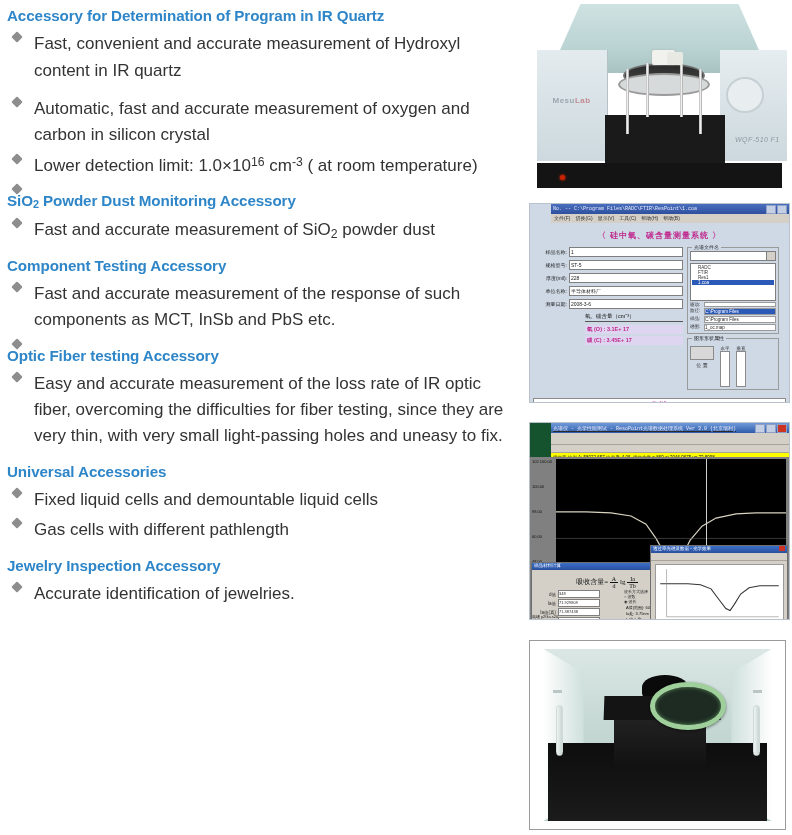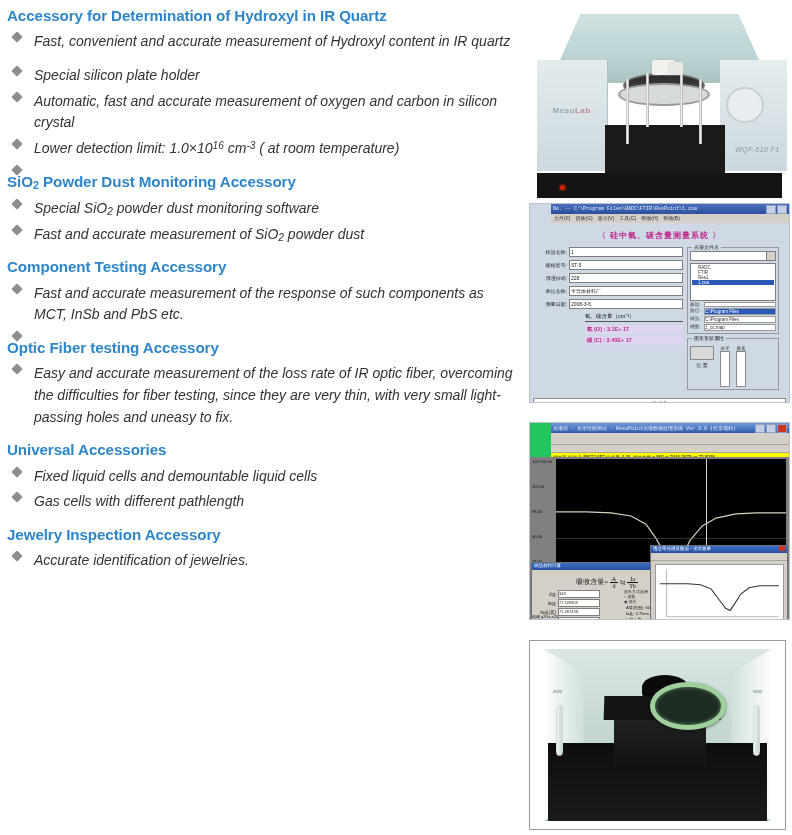--- a/index.html
+++ b/index.html
@@ -42,24 +42,23 @@
   }
   ul.bullets {
     list-style: none;
     margin: 0;
     padding: 0;
   }
   ul.bullets > li {
     position: relative;
     padding-left: 28px;
     margin-bottom: 4px;
-    font-size: 14px;
+    font-size: 17px;
     line-height: 1.55;
     color: #333333;
-    font-style: italic;
   }
   ul.bullets > li:last-child { margin-bottom: 0; }
   .bullet-glyph {
     position: absolute;
     left: 7px;
     top: 2px;
     width: 8px;
     height: 8px;
     background: #8d8d8d;
     transform: rotate(45deg);
@@ -75,21 +74,21 @@
     top: 0;
     width: 263px;
     height: 835px;
   }
   .photo {
     position: absolute;
     left: 0;
     overflow: hidden;
     background: #ffffff;
   }
-  .photo-1 { top: 10px;   width: 261px; height: 192px; }
+  .photo-1 { top: 0;   width: 261px; height: 192px; }
   .photo-2 { top: 203px; width: 261px; height: 200px; border: 1px solid #b9c2cc; box-sizing: border-box;}
   .photo-3 { top: 422px; width: 261px; height: 198px; border: 1px solid #b9c2cc; box-sizing: border-box;}
   .photo-4 { top: 640px; width: 257px; height: 190px; border: 1px solid #9a9a9a; box-sizing: border-box; }
 
   
   .instr { position:absolute; inset:0; background:#ffffff; }
   .instr .backwall {
     position:absolute; left:8%; top:2%; width:84%; height:36%;
     background: linear-gradient(180deg,#cfe2e2 0%, #bcd4d4 60%, #a8c2c2 100%);
     clip-path: polygon(14% 0, 86% 0, 100% 100%, 0 100%);
@@ -215,21 +214,21 @@
   }
   .w2 .chart .ct {
     position:absolute; top:1px; left:0; right:0; text-align:center;
     font-size:5px; color:#c02a8e;
   }
   .w2 .shapepanel { display:flex; gap:6px; align-items:flex-start; padding-top:4px;}
   .w2 .pad { width:22px; height:12px; border:1px solid #8a8a8a; background:#d8d8d8;}
   .w2 .slider { width:8px; height:34px; border:1px solid #8a8a8a; background:#fff;}
 
   
-  .w3 { background:#22c55e; }
+  .w3 { background:#14532d;text-decoration:underline; }
   .w3 .titlebar { background:linear-gradient(180deg,#6f9ad8,#2f5bab); }
   .w3 .toolbar { height:7px; background:#d4d0c8; border-bottom:1px solid #a8a49c;}
   .w3 .statusline {
     height:8px; background:#ffff00; font-size:4.5px; color:#111;
     display:flex; align-items:center; gap:4px; padding:0 2px; white-space:nowrap; overflow:hidden;
   }
   .w3 .plotwrap { position:absolute; left:0; right:0; top:34px; bottom:0; background:#808080; }
   .w3 .plot { position:absolute; left:26px; right:3px; top:2px; height:112px; background:#000; }
   .w3 .yaxis { position:absolute; left:2px; top:2px; font-size:4px; color:#111; display:flex; flex-direction:column; gap:20px;}
   .w3 .vline { position:absolute; left:65%; top:0; bottom:0; width:1px; background:#cfcfcf;}
@@ -309,56 +308,48 @@
   .jew .screwR { right:9%; }
 </style>
 </head>
 <body>
 
 <div class="page">
 
   <div class="text-col">
 
     <div class="section">
-      <h2 class="heading">Accessory for Determination of Hydroxyl in IR Quartz</h2>
+      <h2 class="heading">Accessory for Determination of Program in IR Quartz</h2>
       <ul class="bullets">
         <li>
           <span class="bullet-glyph"></span>
           <span>Fast, convenient and accurate measurement of Hydroxyl content in IR quartz</span>
         </li>
       </ul>
     </div>
 
     <div class="section">
       <ul class="bullets">
-        <li>
-          <span class="bullet-glyph"></span>
-          <span>Special silicon plate holder</span>
-        </li>
         <li>
           <span class="bullet-glyph"></span>
           <span>Automatic, fast and accurate measurement of oxygen and carbon in silicon crystal</span>
         </li>
         <li>
           <span class="bullet-glyph"></span>
           <span><span>Lower detection limit: 1.0×10</span><sup>16</sup><span> cm</span><sup>-3</sup><span> ( at room temperature)</span></span>
         </li>
         <li>
           <span class="bullet-glyph"></span>
         </li>
       </ul>
     </div>
 
     <div class="section">
       <h2 class="heading"><span>SiO</span><sub>2</sub><span> Powder Dust Monitoring Accessory</span></h2>
       <ul class="bullets">
-        <li>
-          <span class="bullet-glyph"></span>
-          <span><span>Special SiO</span><sub>2</sub><span> powder dust monitoring software</span></span>
-        </li>
         <li>
           <span class="bullet-glyph"></span>
           <span><span>Fast and accurate measurement of SiO</span><sub>2</sub><span> powder dust</span></span>
         </li>
       </ul>
     </div>
 
     <div class="section">
       <h2 class="heading">Component Testing Accessory</h2>
       <ul class="bullets">

